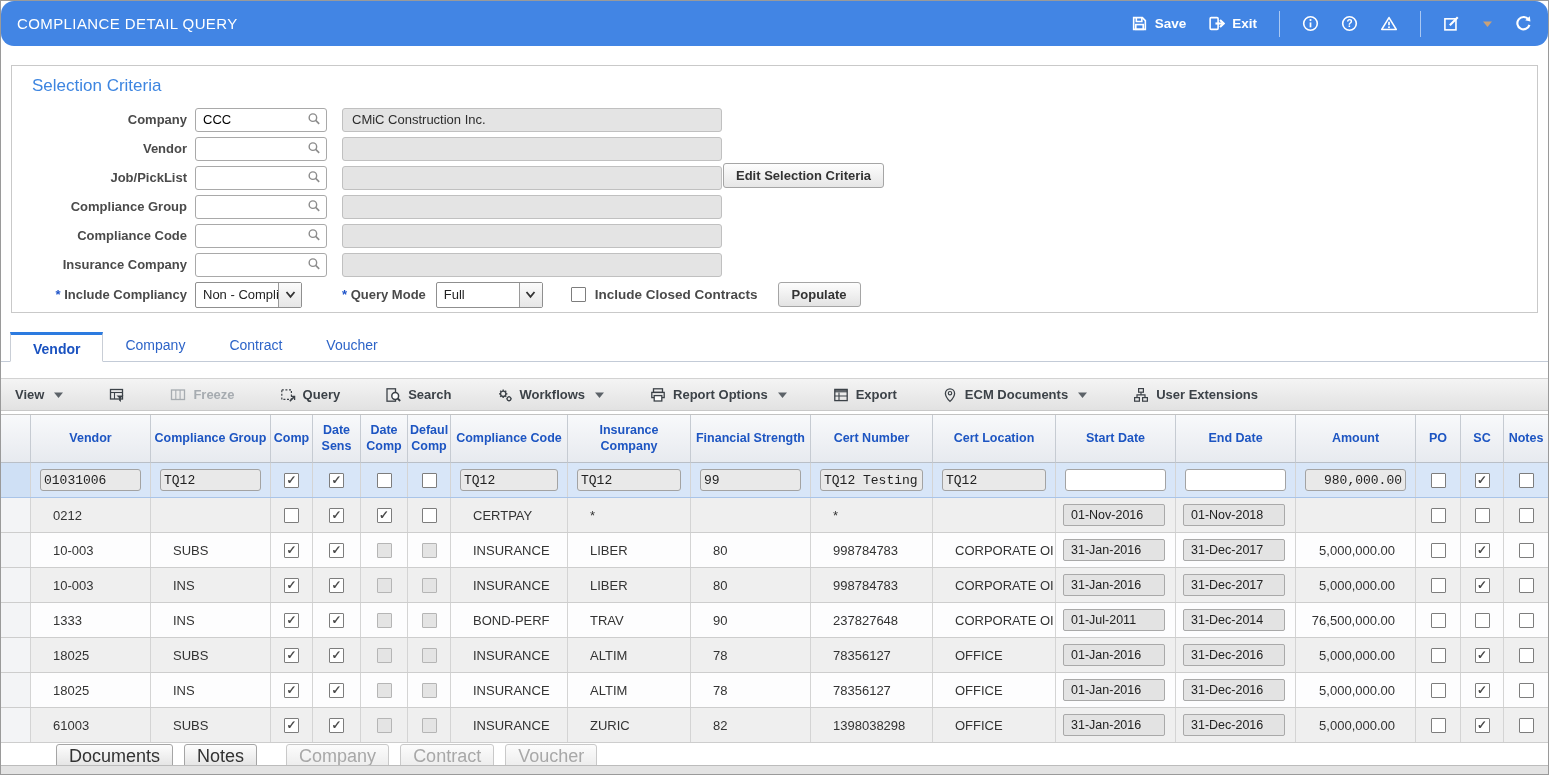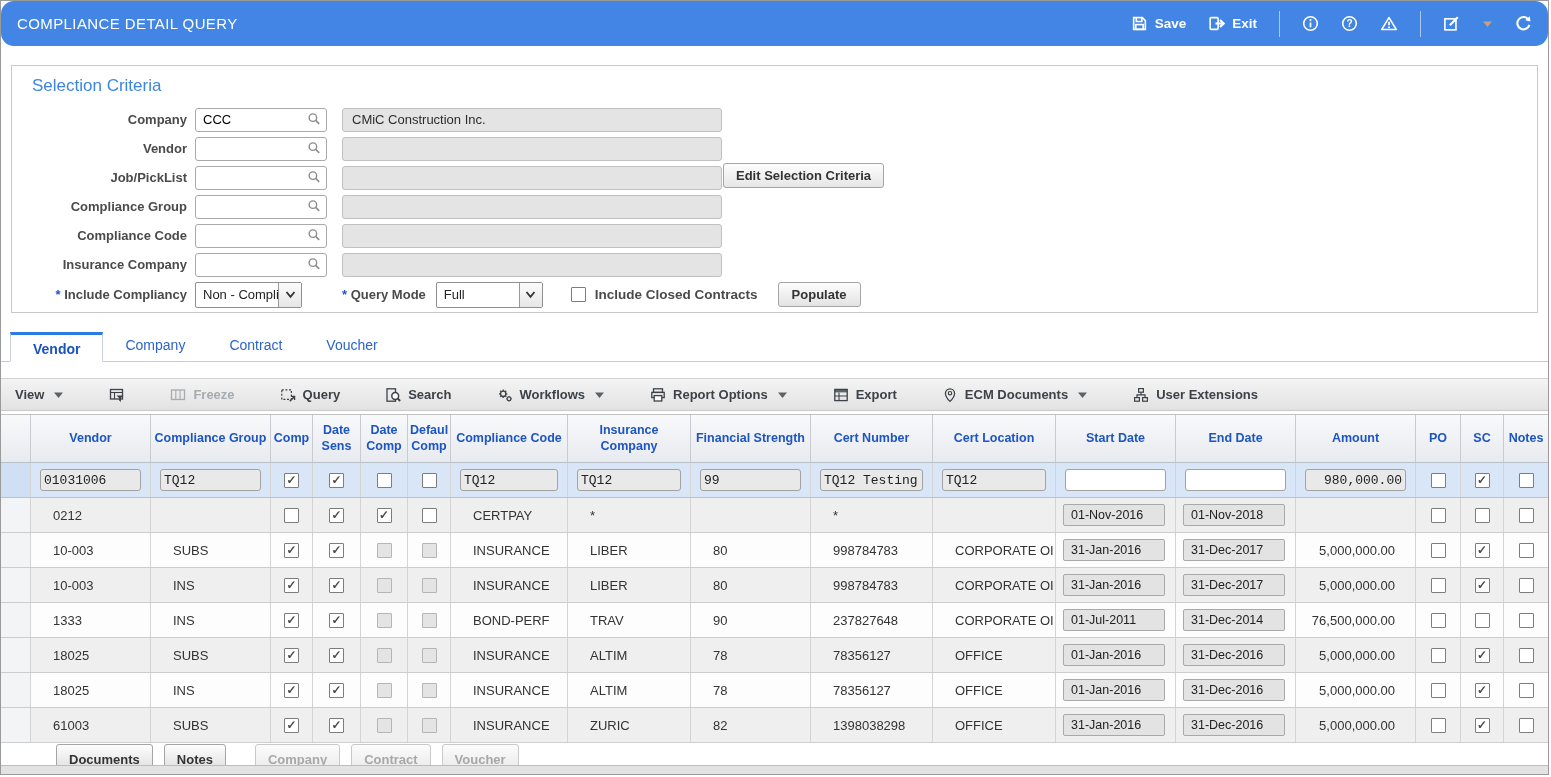--- a/index.html
+++ b/index.html
@@ -64,21 +64,21 @@
   .txt { padding-left:22px; font-size:13px; color:#333; }
   .txt.num { justify-content:flex-end; padding-right:20px; padding-left:4px; }
   .ro-input { width:calc(100% - 18px); margin:0 9px; height:22px; background:#e9e9e9; border:1px solid #a3a3a3; border-radius:3px; font-size:13px; color:#222; padding:0 3px; font-family:Liberation Mono, monospace; }
   .ro-input.num { text-align:right; }
   .wh-input { background:#fff; }
   .date-box { width:102px; margin-left:7px; height:22px; background:#e3e3e3; border:1px solid #a9a9a9; border-radius:2px; font-size:12.5px; color:#222; padding:0 7px; font-family:inherit; }
   .td.ck { justify-content:center; }
 
   
   .footer { height:25px; display:flex; align-items:flex-start; padding-left:55px; gap:11px; margin-top:1px; }
-  .f-btn { height:24px; padding:7px 12px; font-size:13px; font-weight:bold; color:#333; background:linear-gradient(#fdfdfd,#e3e3e3); border:1px solid #a5a5a5; border-radius:3px; font-family:inherit; cursor:pointer; }
+  .f-btn { height:24px; padding:0 12px; font-size:18px; font-weight:normal; color:#333; background:linear-gradient(#fdfdfd,#e3e3e3); border:1px solid #a5a5a5; border-radius:3px; font-family:inherit; cursor:pointer; }
   .f-btn.disabled { color:#a8a8a8; border-color:#c9c9c9; background:linear-gradient(#fcfcfc,#ececec); cursor:default; }
   .f-btn.gap { margin-left:18px; }
   .bottombar { position:absolute; bottom:0; left:0; right:0; height:9px; background:#e3e3e3; border-top:1px solid #bcbcbc; }
 
   svg { display:block; }
 </style>
 </head>
 <body>
 
 <div class="window">

